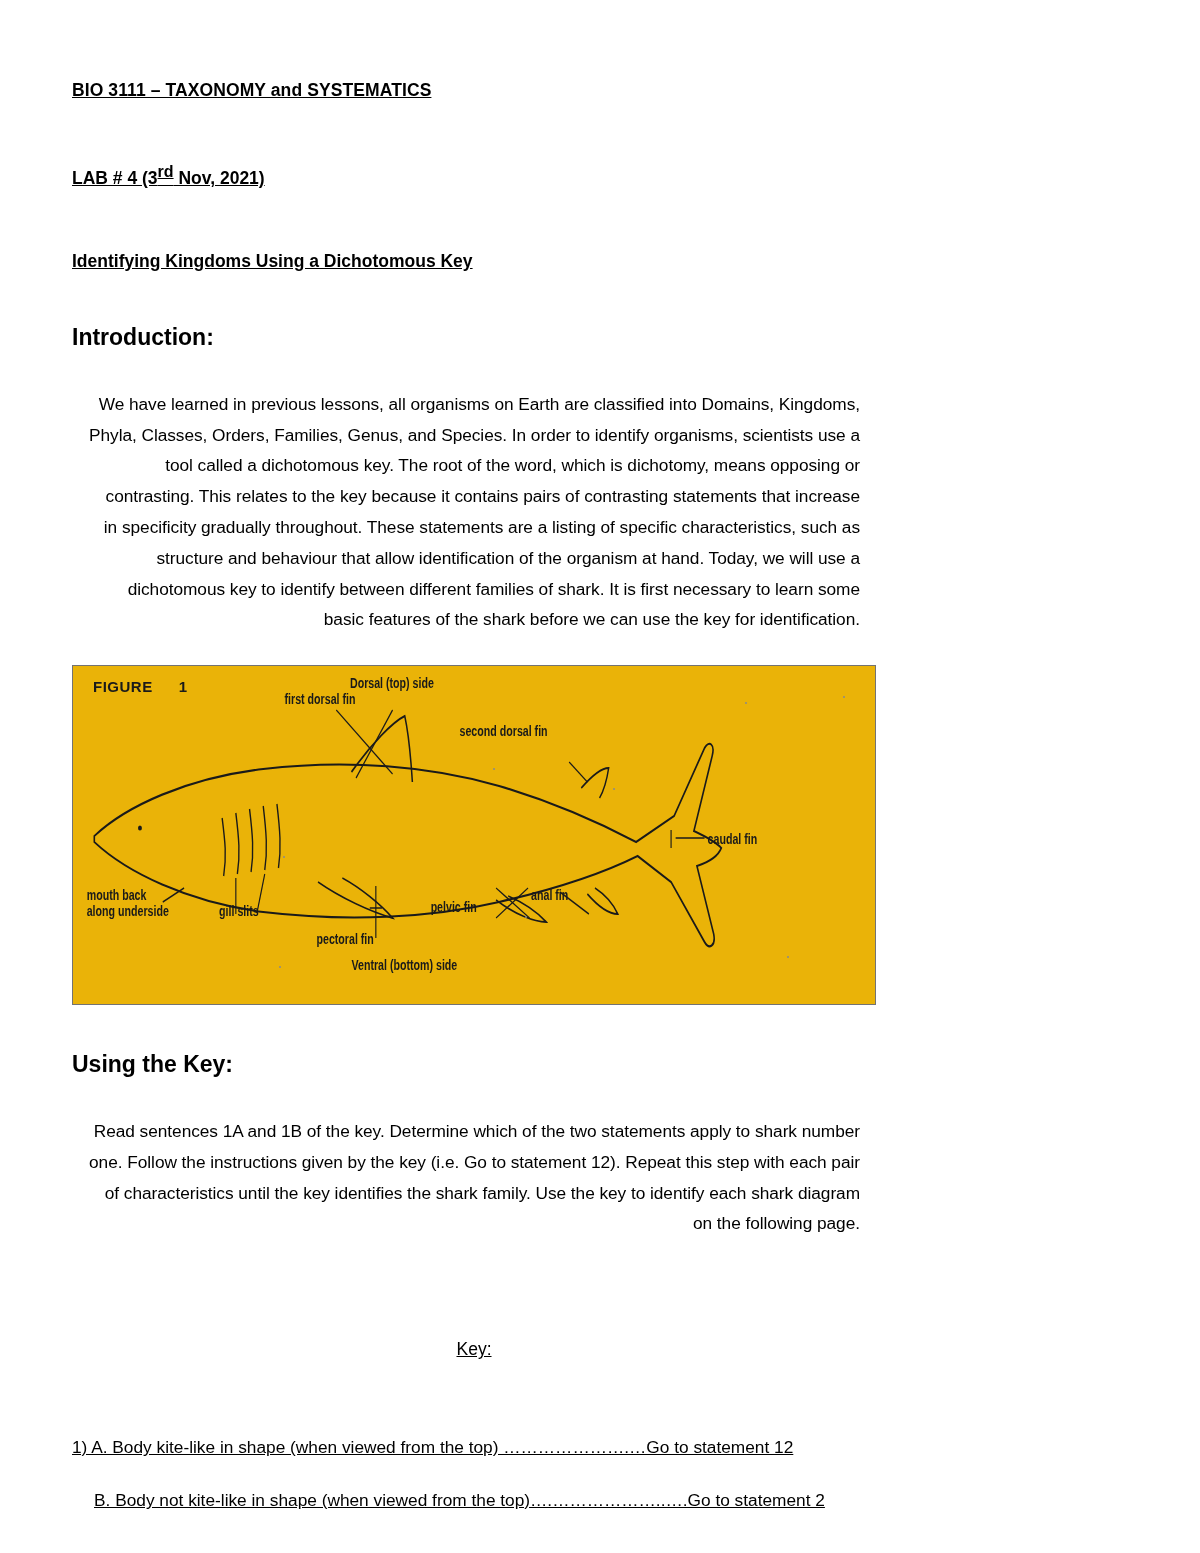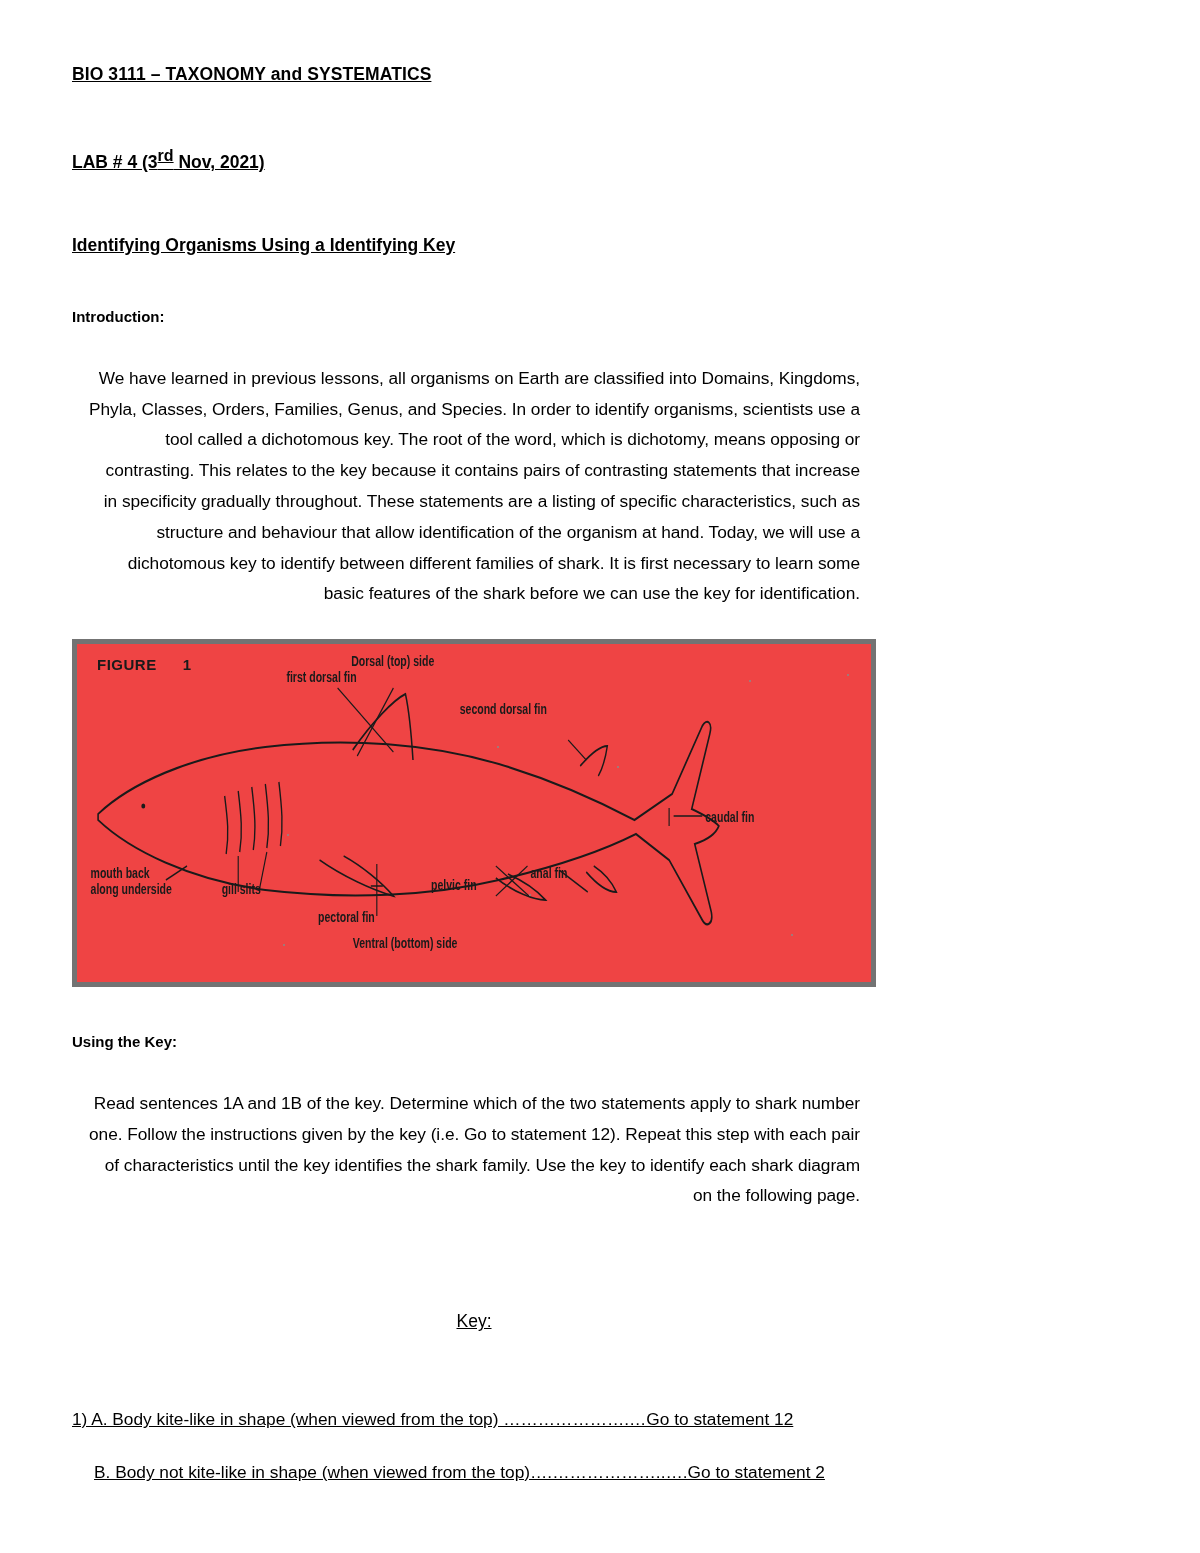--- a/index.html
+++ b/index.html
@@ -10,21 +10,21 @@
   body {
     font-family: "Liberation Sans", sans-serif;
     color: #000000;
   }
   .page {
     width: 948px;
     height: 1553px;
     position: relative;
     background: #ffffff;
     box-sizing: border-box;
-    padding: 64px 72px 0 72px;
+    padding: 80px 72px 0 72px;
     overflow: hidden;
   }
   .doc-title {
     font-size: 17.5px;
     font-weight: bold;
     text-decoration: underline;
     letter-spacing: 0.1px;
     margin: 0;
   }
   .spacer-lg { height: 62px; }
@@ -40,37 +40,37 @@
     vertical-align: super;
     text-decoration: underline;
   }
   .section-heading-underline {
     font-size: 17.5px;
     font-weight: bold;
     text-decoration: underline;
     margin: 0;
   }
   .section-heading {
-    font-size: 15px;
+    font-size: 23px;
     font-weight: bold;
     margin: 0;
   }
   .body-text {
     font-size: 17.3px;
     line-height: 1.78;
     margin: 16px;
     text-align: right;
     letter-spacing: -0.05px;
   }
   .figure-box {
-    border: 5px solid #737373;
+    border: 1px solid #737373;
     margin-top: 30px;
     height: 338px;
     position: relative;
-    background: #ef4444;
+    background: #eab308;
     overflow: hidden;
   }
   .figure-label {
     position: absolute;
     left: 20px;
     top: 12px;
     font-size: 15px;
     font-weight: bold;
     letter-spacing: 0.5px;
     color: #1a1a1a;
@@ -108,21 +108,21 @@
 <div class="page">
 
   <h1 class="doc-title">BIO 3111 – TAXONOMY and SYSTEMATICS</h1>
 
   <div class="spacer-lg"></div>
 
   <p class="lab-line"><span>LAB # 4 (3</span><sup>rd</sup><span> Nov, 2021)</span></p>
 
   <div class="spacer-lg"></div>
 
-  <p class="section-heading-underline">Identifying Organisms Using a Identifying Key</p>
+  <p class="section-heading-underline">Identifying Kingdoms Using a Dichotomous Key</p>
 
   <div class="spacer-md"></div>
 
   <p class="section-heading">Introduction:</p>
 
   <div class="small-gap"></div>
 
   <p class="body-text">We have learned in previous lessons, all organisms on Earth are classified into Domains, Kingdoms, Phyla, Classes, Orders, Families, Genus, and Species.  In order to identify organisms, scientists use a tool called a dichotomous key.  The root of the word, which is dichotomy, means opposing or contrasting.  This relates to the key because it contains pairs of contrasting statements that increase in specificity gradually throughout.  These statements are a listing of specific characteristics, such as structure and behaviour that allow identification of the organism at hand.  Today, we will use a dichotomous key to identify between different families of shark.  It is first necessary to learn some basic features of the shark before we can use the key for identification.</p>
 
   <div class="figure-box">

